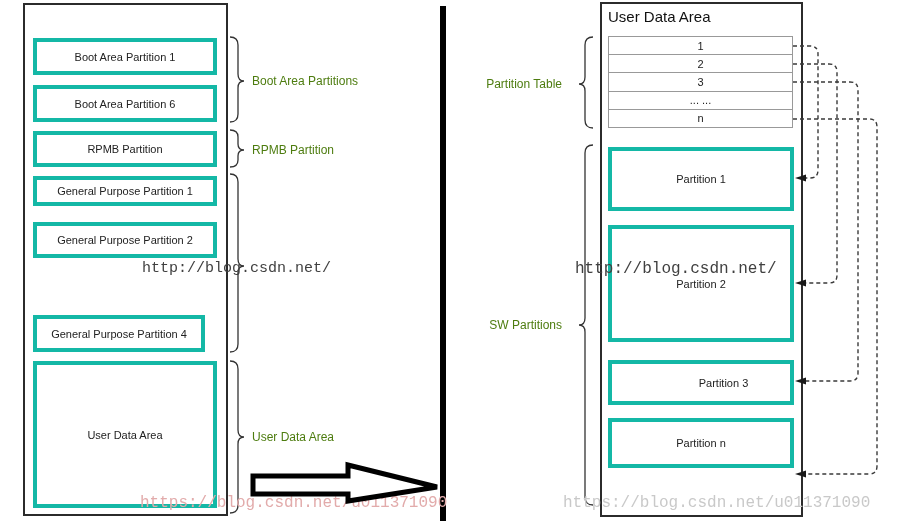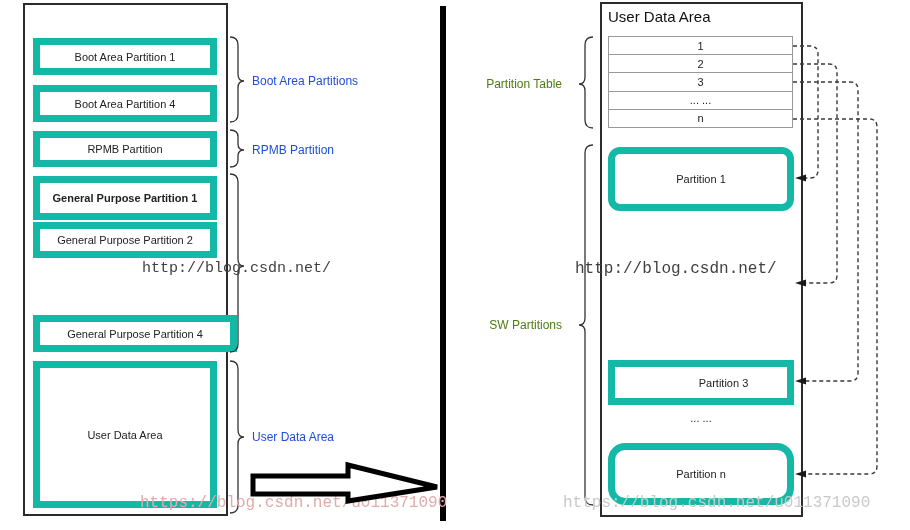--- a/index.html
+++ b/index.html
@@ -6,26 +6,26 @@
   #stage{
     position:relative;width:910px;height:530px;background:#ffffff;
     font-family:"Liberation Sans",sans-serif;overflow:hidden;color:#1a1a1a;
   }
   .abs{position:absolute;box-sizing:border-box;}
   
   .outer-box{border:2px solid #2b2b2b;background:#ffffff;}
   .panel-title{font-size:15px;color:#111;white-space:nowrap;}
   
   .cell{
-    border:7px solid #14b8a6;background:#ffffff;
+    border:4px solid #14b8a6;background:#ffffff;
     display:flex;align-items:center;justify-content:center;
     font-size:11px;color:#222;text-align:center;
   }
   
-  .group-label{font-size:12px;color:#1d4ed8;white-space:nowrap;}
+  .group-label{font-size:12px;color:#4d7c0f;white-space:nowrap;}
   .right-label{font-size:12px;color:#4d7c0f;white-space:nowrap;text-align:right;width:100px;}
   
   .ptable{border:1px solid #999;display:flex;flex-direction:column;background:#fff;}
   .ptable .row{
     flex:1;border-bottom:1px solid #999;display:flex;align-items:center;justify-content:center;
     font-size:11px;color:#222;
   }
   .ptable .row:last-child{border-bottom:none;}
   .ellipsis-text{font-size:11px;color:#222;text-align:center;}
   
@@ -40,48 +40,49 @@
 </style>
 </head>
 <body>
 
 <div id="stage">
 
   <div class="abs outer-box" style="left:23px;top:3px;width:205px;height:513px;"></div>
   <div class="abs panel-title" style="left:36px;top:9px;margin-top:48px;">eMMC</div>
 
   <div class="abs cell" style="left:33px;top:38px;width:184px;height:37px;">Boot Area Partition 1</div>
-  <div class="abs cell" style="left:33px;top:85px;width:184px;height:37px;">Boot Area Partition 4</div>
+  <div class="abs cell" style="left:33px;top:85px;width:184px;height:37px;">Boot Area Partition 6</div>
   <div class="abs cell" style="left:33px;top:131px;width:184px;height:36px;">RPMB Partition</div>
-  <div class="abs cell" style="left:33px;top:176px;width:184px;height:44px;font-weight:bold;">General Purpose Partition 1</div>
+  <div class="abs cell" style="left:33px;top:176px;width:184px;height:30px;">General Purpose Partition 1</div>
   <div class="abs cell" style="left:33px;top:222px;width:184px;height:36px;">General Purpose Partition 2</div>
-  <div class="abs cell" style="left:33px;top:315px;width:204px;height:37px;">General Purpose Partition 4</div>
+  <div class="abs cell" style="left:33px;top:315px;width:172px;height:37px;">General Purpose Partition 4</div>
   <div class="abs cell" style="left:33px;top:361px;width:184px;height:147px;">User Data Area</div>
 
   <div class="abs group-label" style="left:252px;top:74px;">Boot Area Partitions</div>
   <div class="abs group-label" style="left:252px;top:143px;">RPMB Partition</div>
   <div class="abs group-label" style="left:252px;top:430px;">User Data Area</div>
 
   <div class="abs divider" style="left:440px;top:6px;width:6px;height:515px;"></div>
 
   <div class="abs outer-box" style="left:600px;top:2px;width:203px;height:515px;"></div>
   <div class="abs panel-title" style="left:608px;top:8px;">User Data Area</div>
 
   <div class="abs ptable" style="left:608px;top:36px;width:185px;height:92px;">
     <div class="row">1</div>
     <div class="row">2</div>
     <div class="row">3</div>
     <div class="row">... ...</div>
     <div class="row">n</div>
   </div>
 
-  <div class="abs cell" style="left:608px;top:147px;width:186px;height:64px;border-radius:12px;">Partition 1</div>
+  <div class="abs cell" style="left:608px;top:147px;width:186px;height:64px;">Partition 1</div>
+  <div class="abs cell" style="left:608px;top:225px;width:186px;height:117px;">Partition 2</div>
   <div class="abs cell" style="left:608px;top:360px;width:186px;height:45px;padding-left:45px;">Partition 3</div>
   <div class="abs ellipsis-text" style="left:608px;top:412px;width:186px;">... ...</div>
-  <div class="abs cell" style="left:608px;top:443px;width:186px;height:62px;border-radius:17px;">Partition n</div>
+  <div class="abs cell" style="left:608px;top:418px;width:186px;height:50px;">Partition n</div>
 
   <div class="abs right-label" style="left:462px;top:77px;">Partition Table</div>
   <div class="abs right-label" style="left:462px;top:318px;">SW Partitions</div>
 
   <div class="abs wm wm-gray" style="left:142px;top:260px;font-size:15px;">http://blog.csdn.net/</div>
   <div class="abs wm wm-gray" style="left:575px;top:260px;font-size:16px;">http://blog.csdn.net/</div>
   <div class="abs wm wm-pink" style="left:140px;top:494px;font-size:16px;">https://blog.csdn.net/u011371090</div>
   <div class="abs wm wm-gray2" style="left:563px;top:494px;font-size:16px;">https://blog.csdn.net/u011371090</div>
 
   <svg class="overlay" width="910" height="530" viewBox="0 0 910 530">

